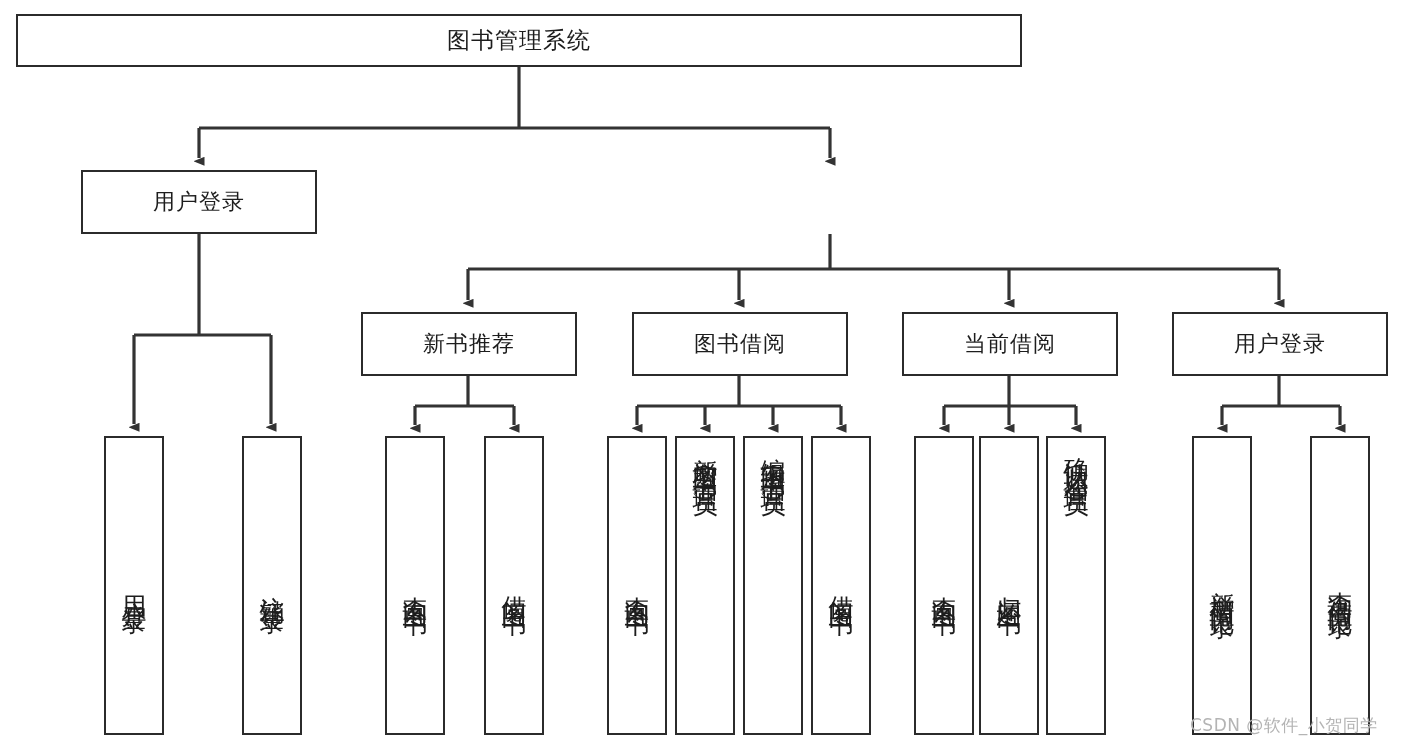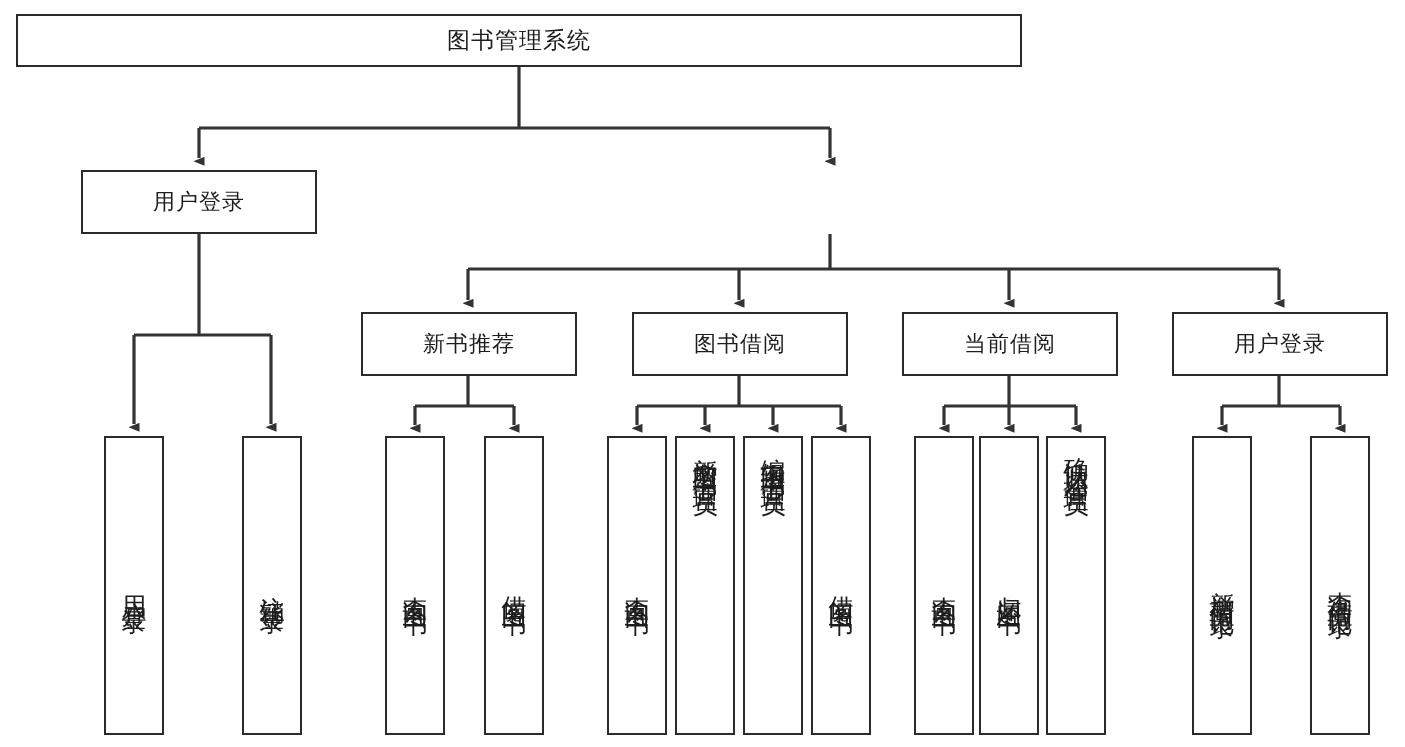--- a/index.html
+++ b/index.html
@@ -192,14 +192,15 @@
     <span class="lbl">确认归还（管理员）</span>
   </div>
 
   <div class="node v center" style="left:1192px;top:436px;width:60px;height:299px;">
     <span class="lbl">新增借阅记录</span>
   </div>
   <div class="node v center" style="left:1310px;top:436px;width:60px;height:299px;">
     <span class="lbl">查询借阅记录</span>
   </div>
 
+  <div class="watermark">CSDN @软件_小贺同学</div>
 
 </div>
 
 </body></html>

